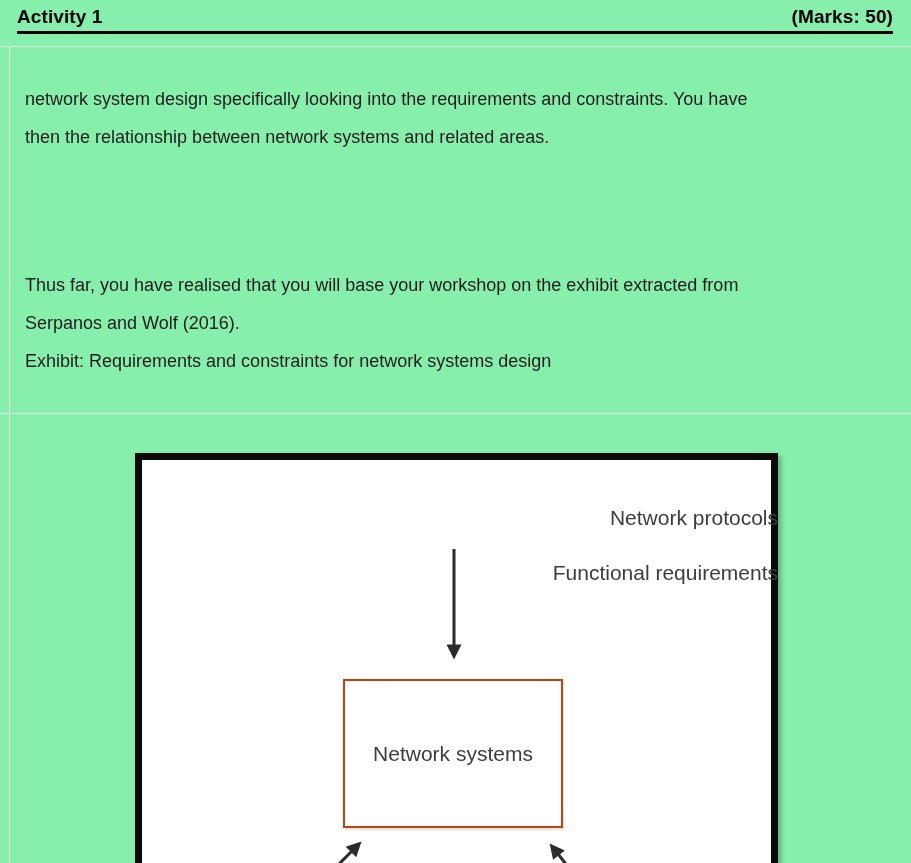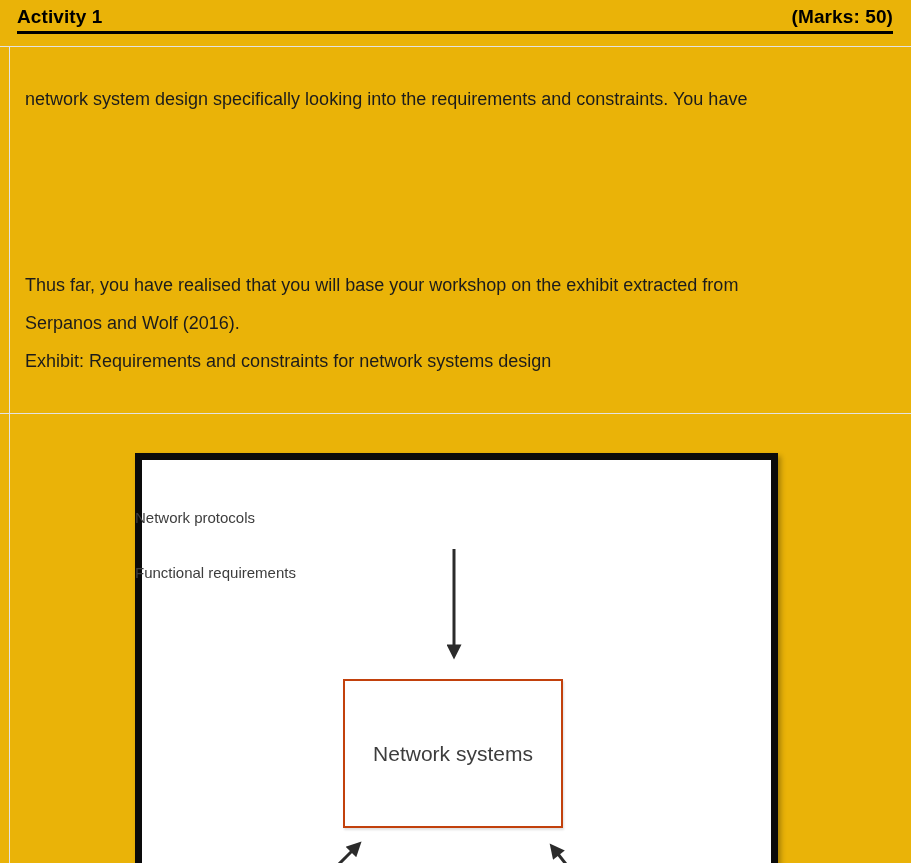--- a/index.html
+++ b/index.html
@@ -1,18 +1,18 @@
 <!DOCTYPE html>
 <html><head>
 <meta charset="utf-8">
 <style>
   html,body{margin:0;padding:0;}
   .page{
     position:relative; width:911px; height:863px; overflow:hidden;
-    background:#eab308; font-family:"Liberation Sans", sans-serif;
+    background:#86efac; font-family:"Liberation Sans", sans-serif;
   }
   
   .header-row{
     position:absolute; left:17px; right:18px; top:2px; height:29px;
     display:flex; justify-content:space-between; align-items:center;
     border-bottom:3.5px solid #000000;
     font-weight:bold; font-size:19px; color:#000000; letter-spacing:0.1px;
   }
   
   .hline{position:absolute; left:0; width:911px; height:1px; background:#e3e3e3;}
@@ -25,22 +25,22 @@
   .para1{top:80px;}
   .para2{top:266px;}
   
   .frame{
     position:absolute; left:135px; top:453px; width:629px; height:450px;
     border:7px solid #0a0a0a; background:#ffffff;
     box-shadow:3px 3px 5px rgba(0,0,0,0.28);
   }
   
   .dlabel{
-    position:absolute; left:135px; width:643px; text-align:left;
-    font-size:15px; line-height:24px; color:#3d3d3d;
+    position:absolute; left:135px; width:643px; text-align:right;
+    font-size:21px; line-height:24px; color:#3d3d3d;
   }
   .label-protocols{top:506px;}
   .label-funcreq{top:561px;}
   .nsbox{
     position:absolute; left:343px; top:679px; width:216px; height:145px;
     border:2px solid #c2410c; background:#ffffff;
     display:flex; align-items:center; justify-content:center;
     font-size:21px; color:#3d3d3d;
     box-shadow:1px 2px 2px rgba(0,0,0,0.12);
   }
@@ -55,20 +55,21 @@
     <span>Activity 1</span>
     <span>(Marks: 50)</span>
   </div>
 
   <div class="hline hline-top"></div>
   <div class="vline"></div>
   <div class="hline hline-mid"></div>
 
   <div class="para para1">
     <div class="line">network system design specifically looking into the requirements and constraints. You have</div>
+    <div class="line">then the relationship between network systems and related areas.</div>
   </div>
 
   <div class="para para2">
     <div class="line">Thus far, you have realised that you will base your workshop on the exhibit extracted from</div>
     <div class="line">Serpanos and Wolf (2016).</div>
     <div class="line">Exhibit: Requirements and constraints for network systems design</div>
   </div>
 
   <div class="frame"></div>
 

